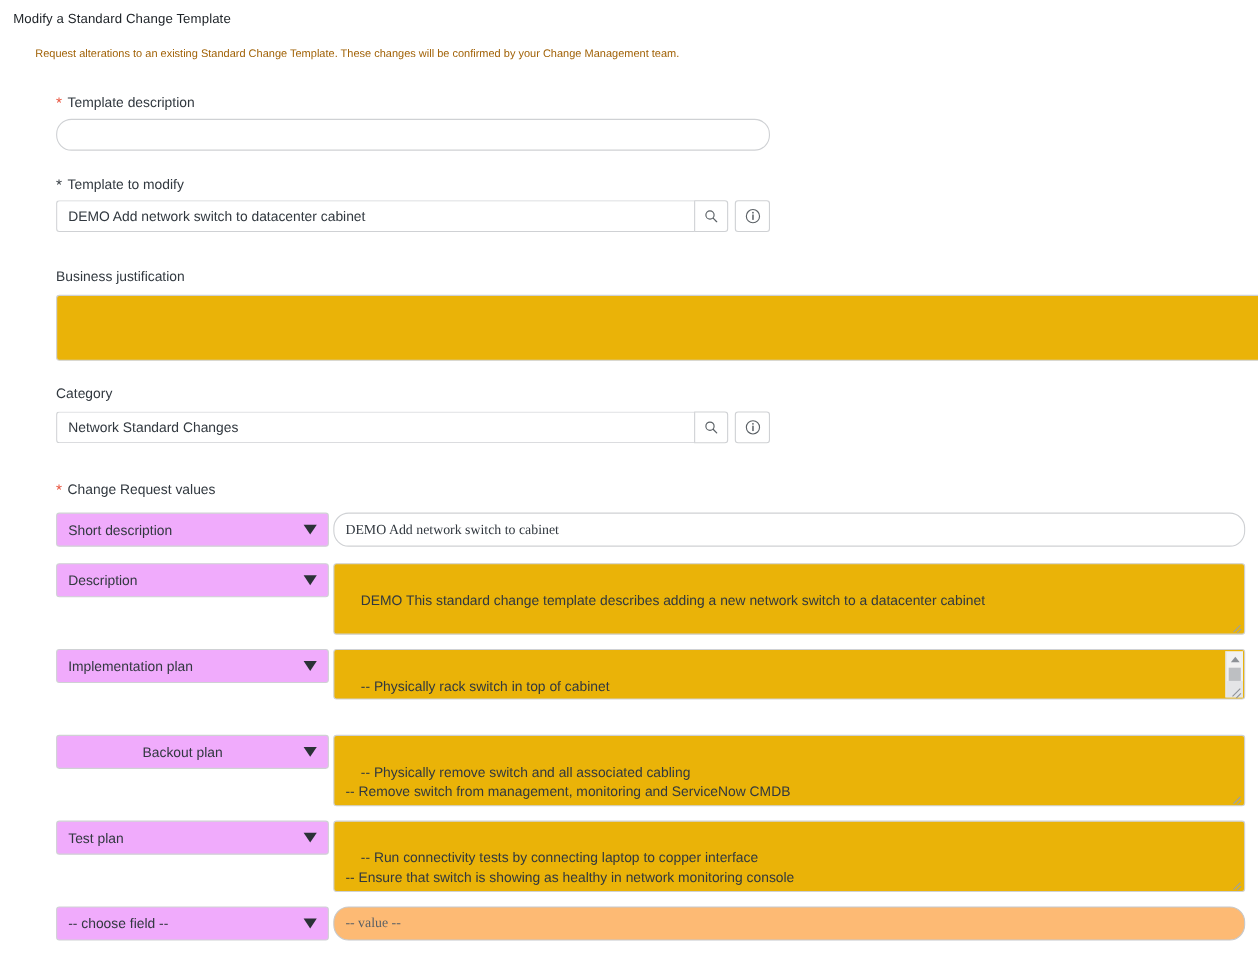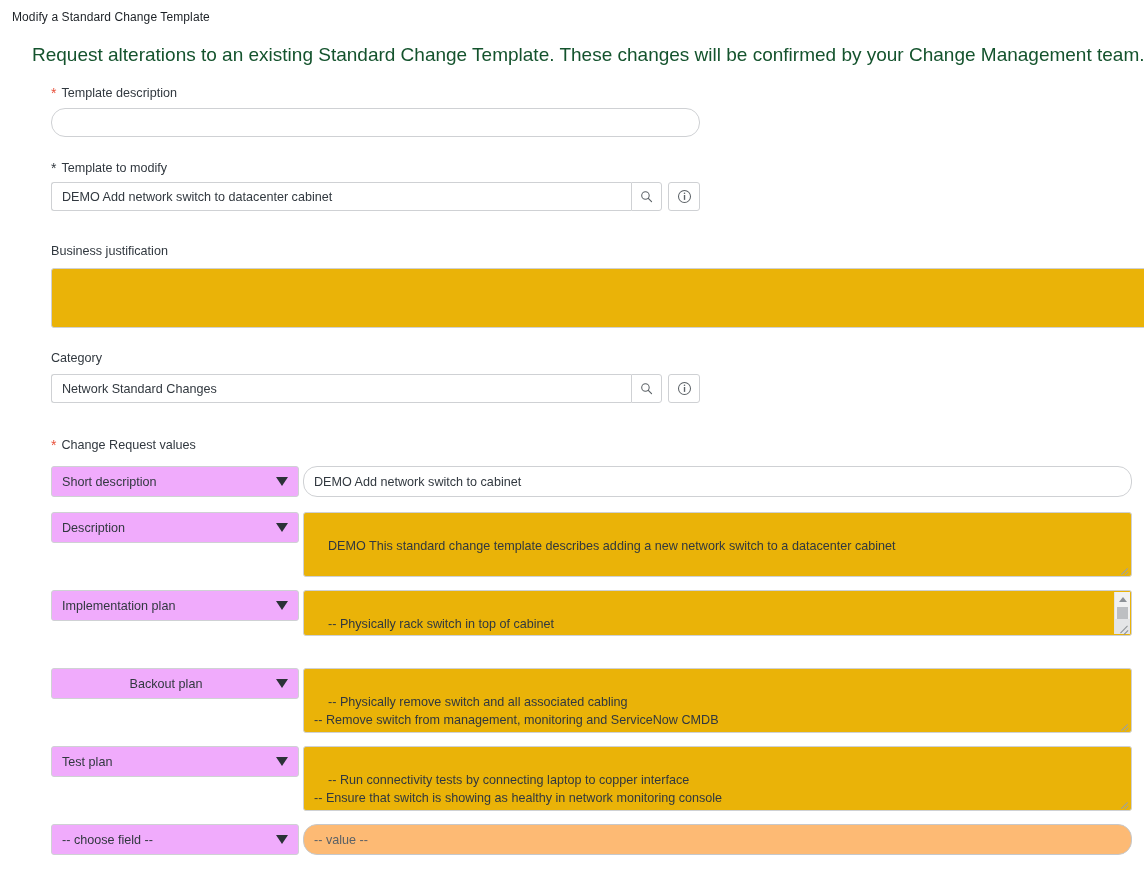--- a/index.html
+++ b/index.html
@@ -28,22 +28,22 @@
     top: 10px;
     font-size: 12px;
     font-weight: normal;
     color: #1c2126;
     letter-spacing: .1px;
   }
   .page-intro {
     position: absolute;
     left: 32px;
     top: 44px;
-    font-size: 19px;
-    color: #14532d;
+    font-size: 10px;
+    color: #a16207;
     white-space: nowrap;
   }
 
   
   .field-label {
     position: absolute;
     font-size: 12.6px;
     color: #31383f;
     white-space: nowrap;
   }
@@ -59,21 +59,21 @@
     color: #31383f;
   }
 
   
   .txt-input {
     position: absolute;
     box-sizing: border-box;
     background: #ffffff;
     border: 1px solid #cfd1d4;
     border-radius: 14px;
-    font-family: Liberation Sans, sans-serif;
+    font-family: Liberation Serif, serif;
     font-size: 12.6px;
     color: #31383f;
     padding: 0 10px;
     outline: none;
   }
   .txt-input.grey {
     background: #fdba74;
     border-color: #c6c8cb;
     color: #5b6166;
   }

